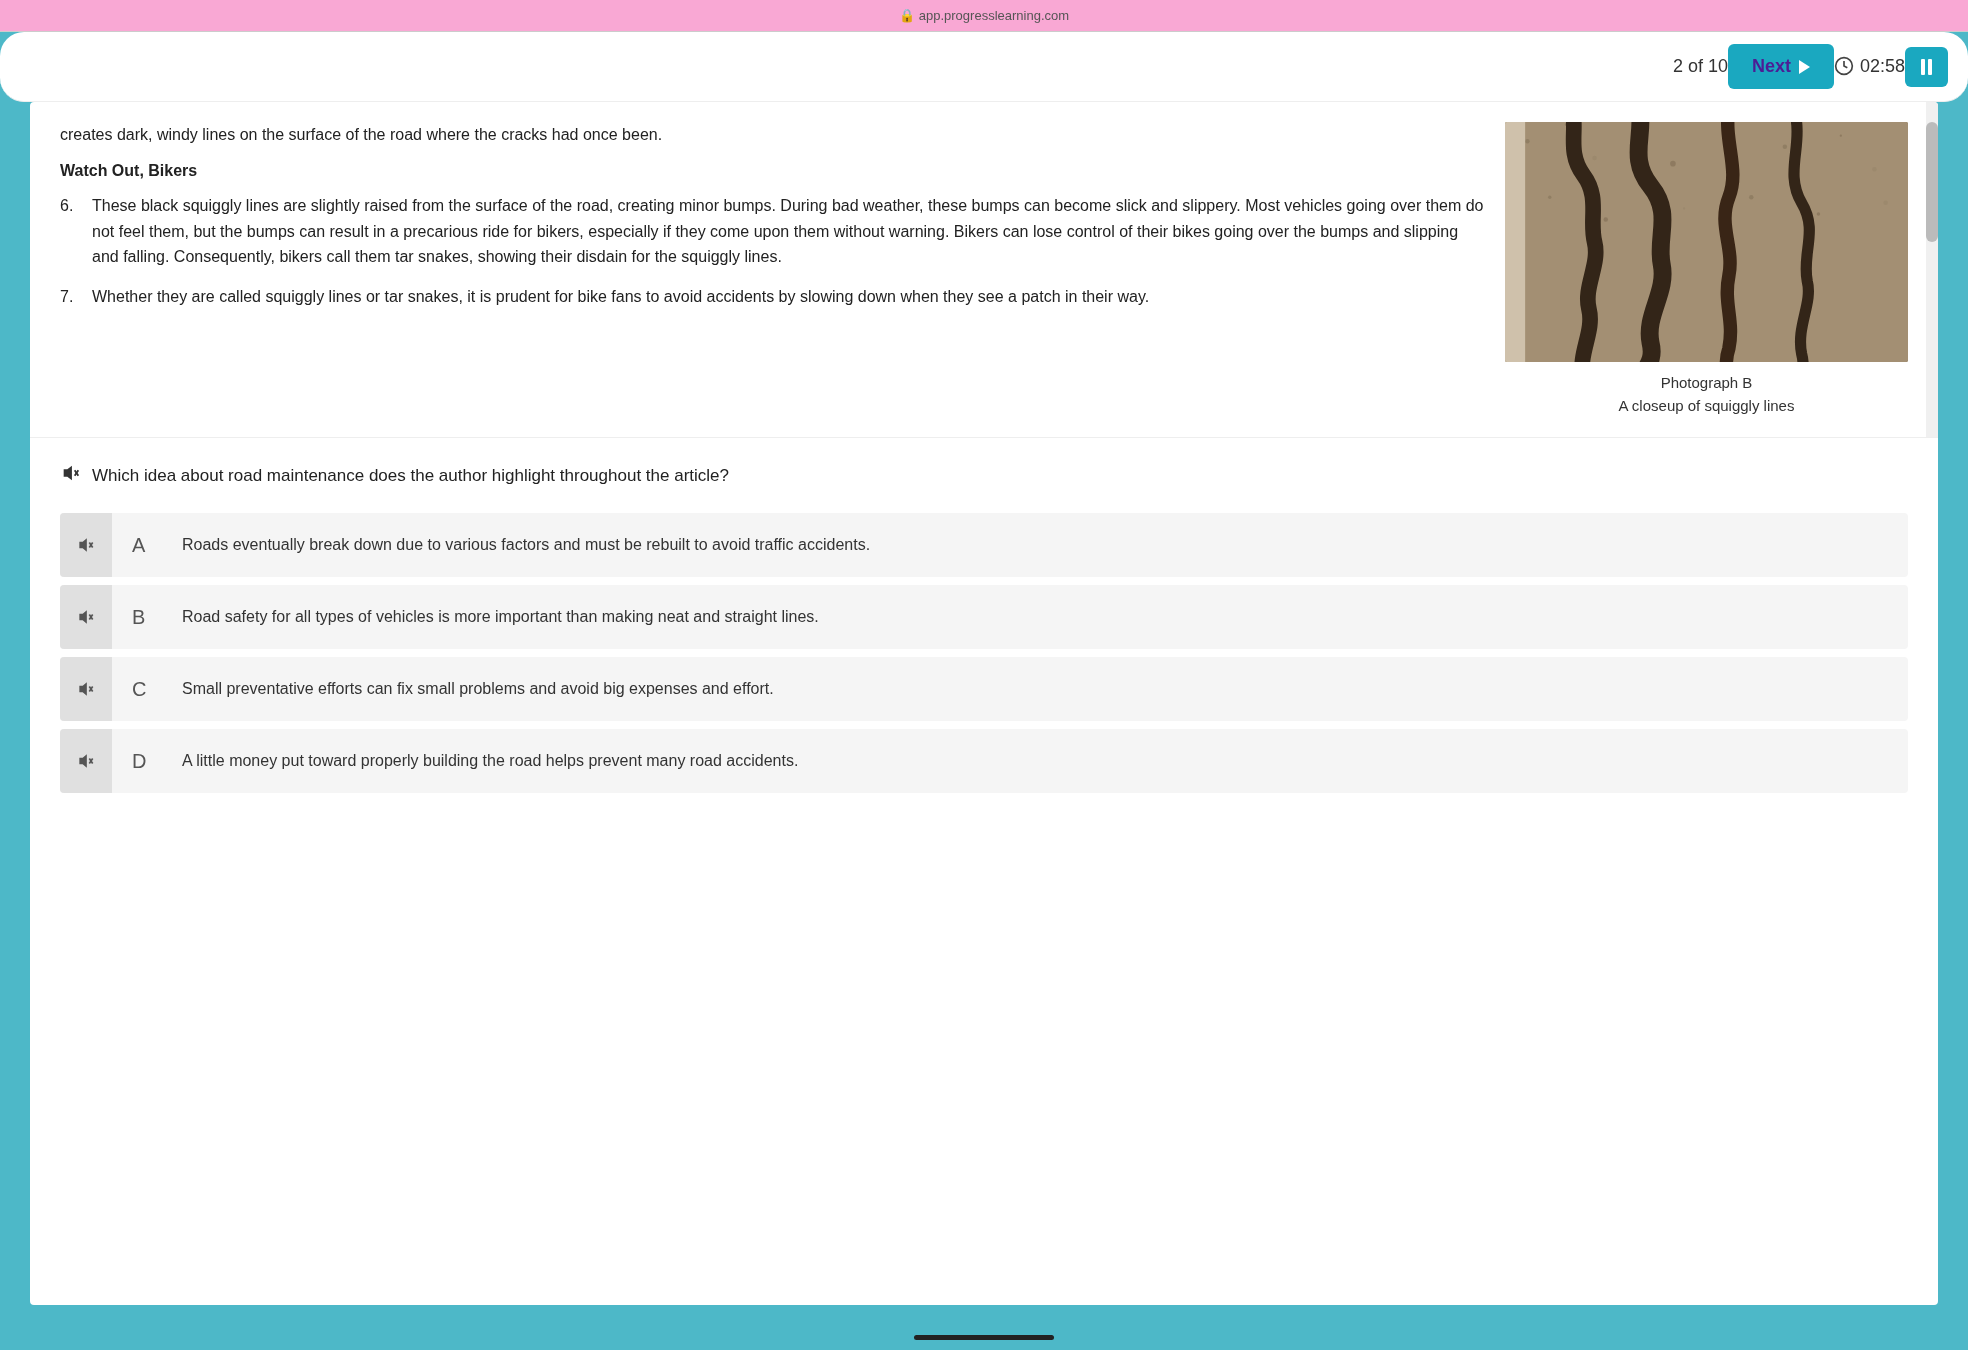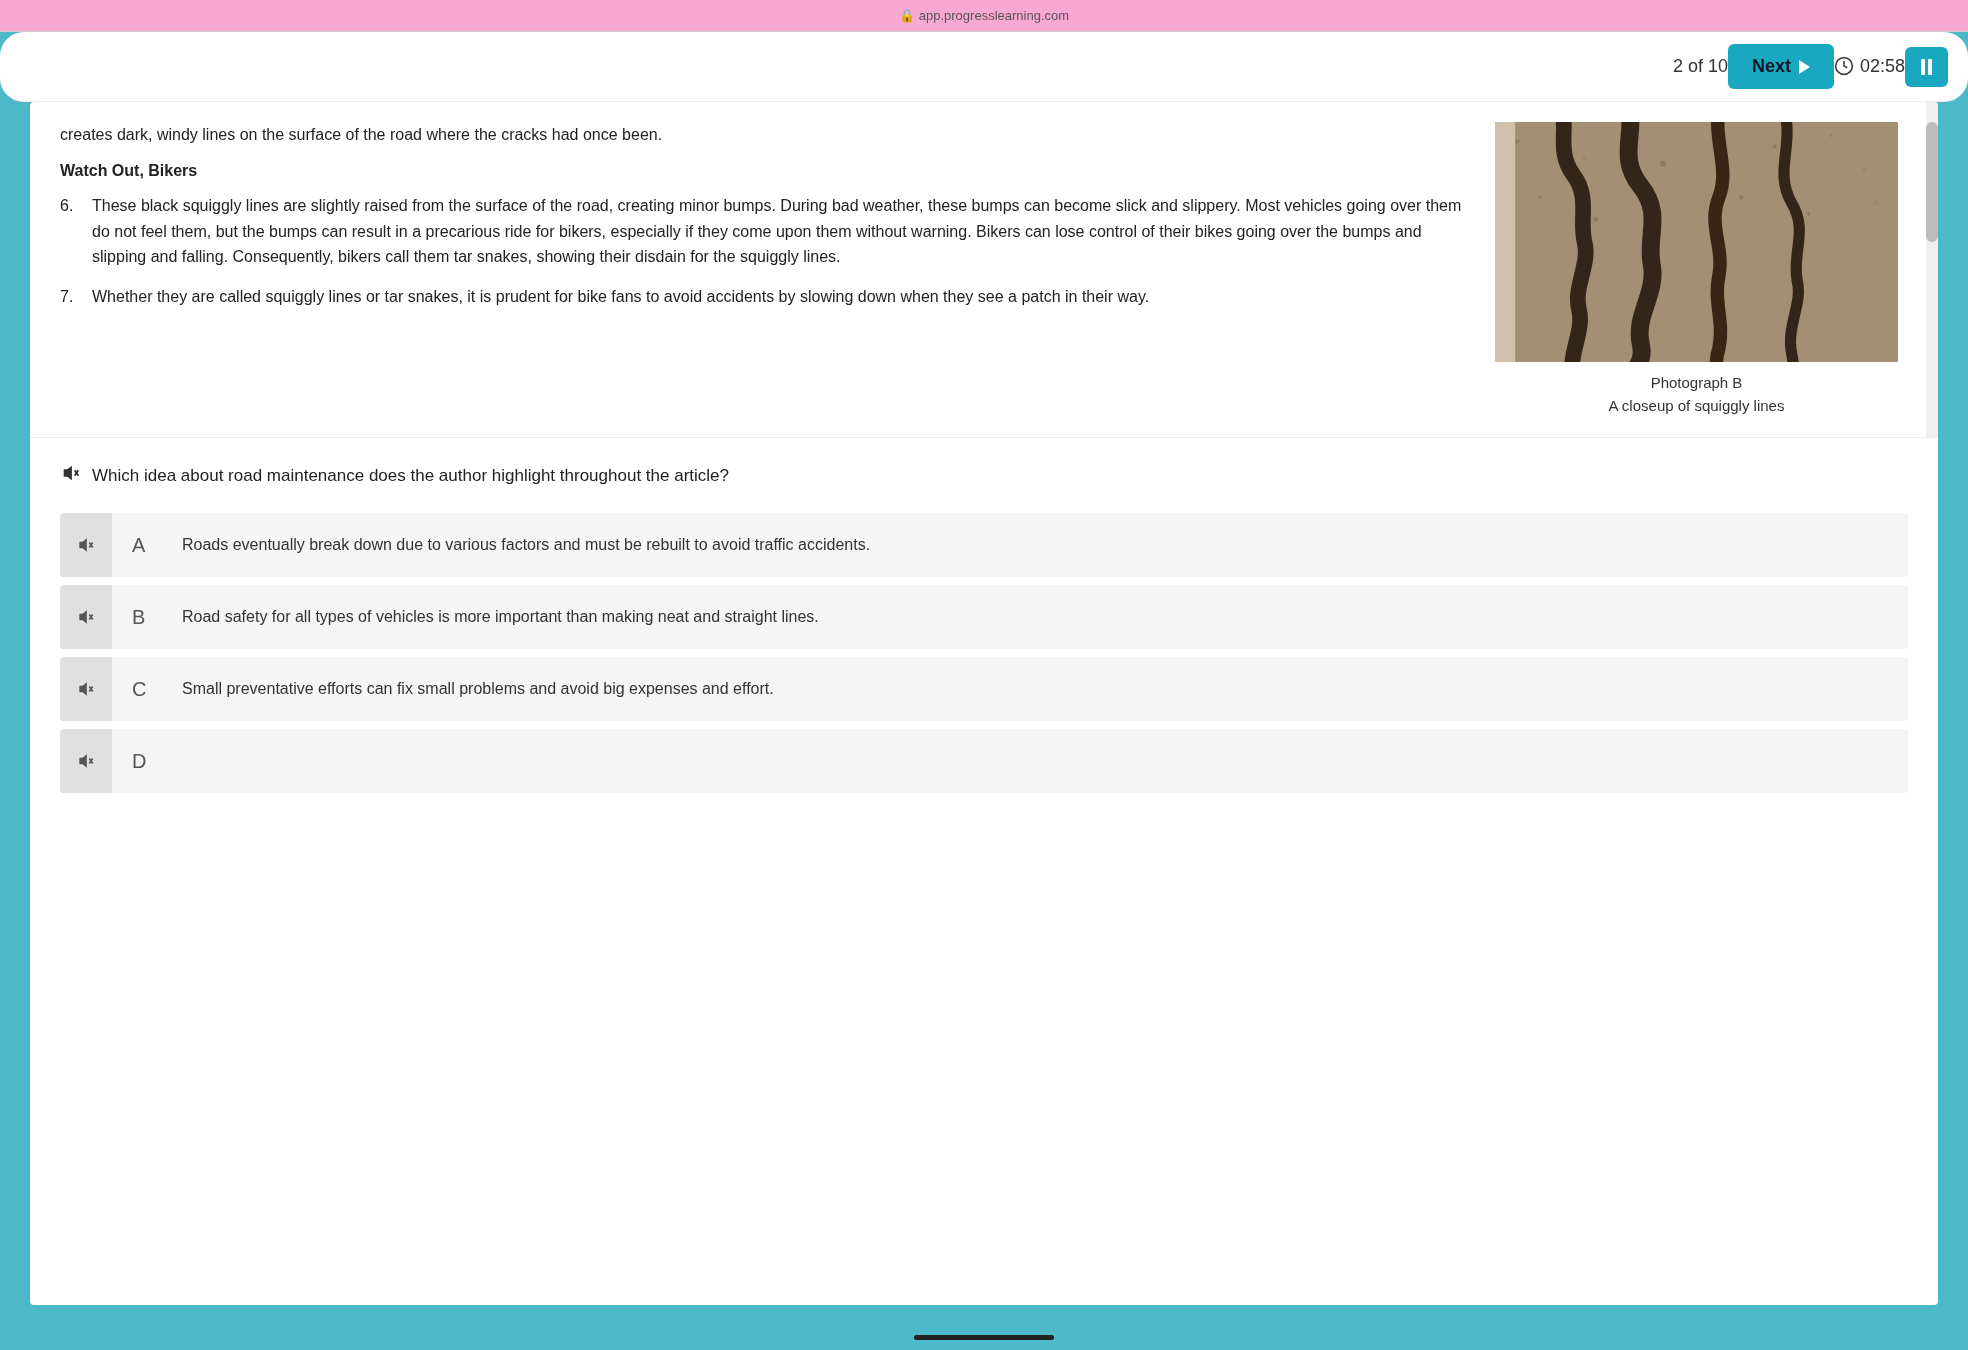--- a/index.html
+++ b/index.html
@@ -28,21 +28,21 @@
       border-bottom: 1px solid #eee;
       border-radius: 24px;
     }
     .question-counter {
       font-size: 18px;
       color: #333;
       font-weight: 400;
     }
     .next-btn {
       background: #1aa8c0;
-      color: #0f172a;
+      color: #4c1d95;
       border: none;
       padding: 12px 24px;
       border-radius: 6px;
       font-size: 18px;
       font-weight: 600;
       cursor: pointer;
       display: flex;
       align-items: center;
       gap: 8px;
     }
@@ -87,21 +87,21 @@
     .main-content {
       flex: 1;
       display: flex;
       flex-direction: column;
       background: white;
       margin: 0 30px 20px 30px;
       border-radius: 4px;
       overflow: hidden;
     }
     .passage-area {
-      padding: 20px 40px 20px 30px;
+      padding: 20px 30px 20px 30px;
       display: flex;
       gap: 20px;
       border-bottom: 1px solid #eee;
       position: relative;
     }
     .passage-text {
       flex: 1;
       font-size: 16px;
       line-height: 1.6;
       color: #222;
@@ -371,20 +371,21 @@
 
       <div class="answer-row">
         <div class="answer-speaker">
           <svg width="20" height="20" viewBox="0 0 24 24" fill="none">
             <polygon points="4,8 4,16 8,16 13,20 13,4 8,8" fill="#555"></polygon>
             <line x1="16" y1="9" x2="20" y2="15" stroke="#555" stroke-width="2"></line>
             <line x1="20" y1="9" x2="16" y2="15" stroke="#555" stroke-width="2"></line>
           </svg>
         </div>
         <div class="answer-letter">D</div>
+        <div class="answer-text">A little money put toward properly building the road helps prevent many road accidents.</div>
       </div>
 
     </div>
   </div>
 
 </div>
 
 <div class="bottom-bar">
   <div class="bottom-line"></div>
 </div>

